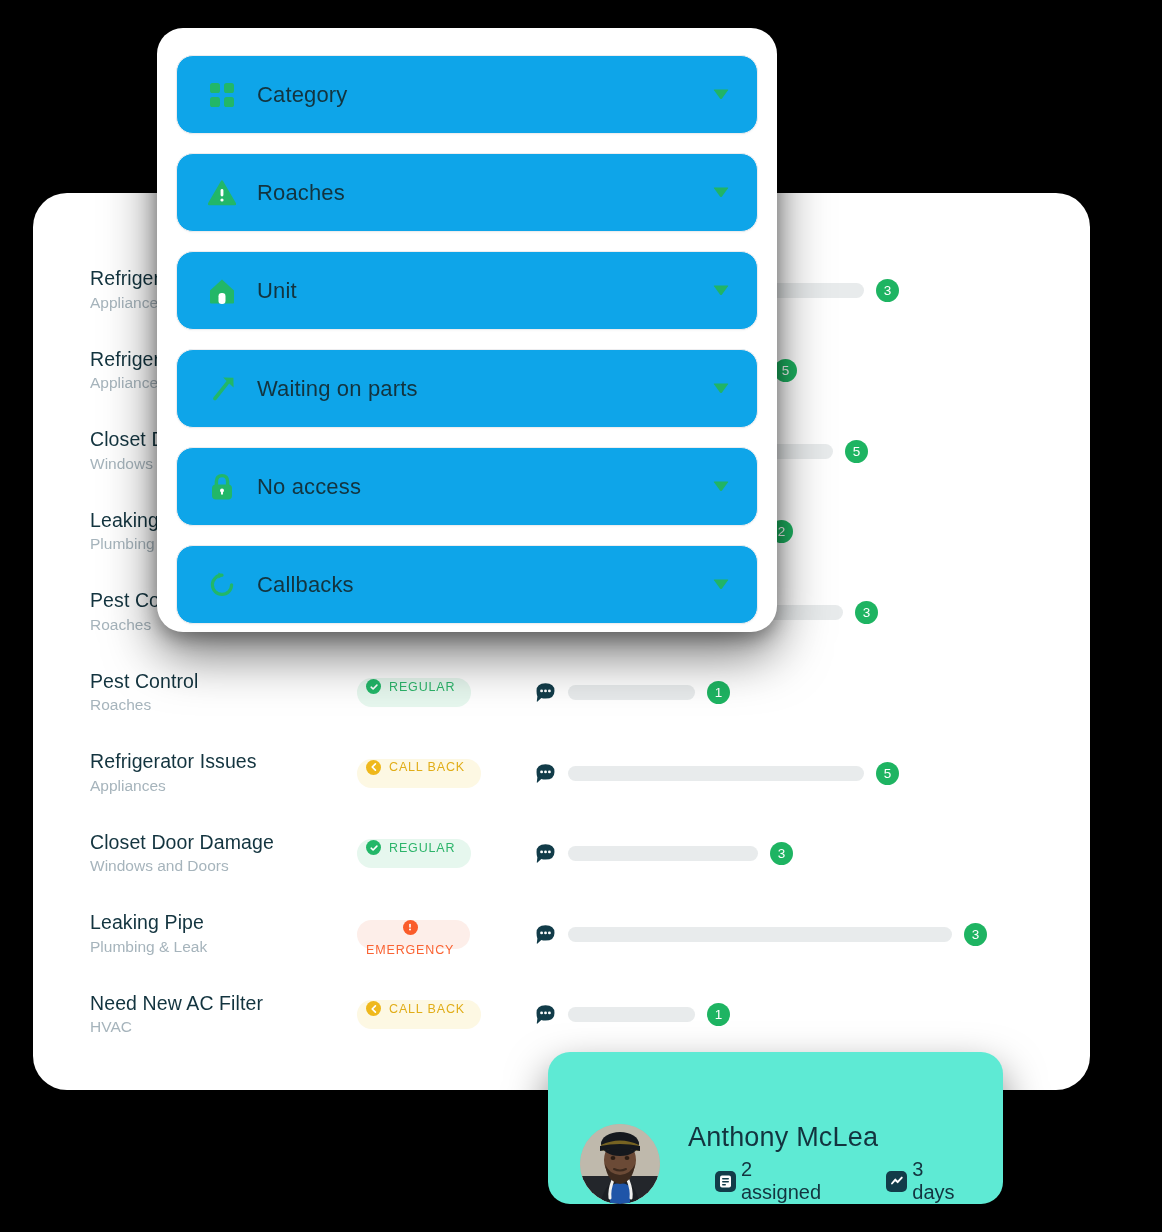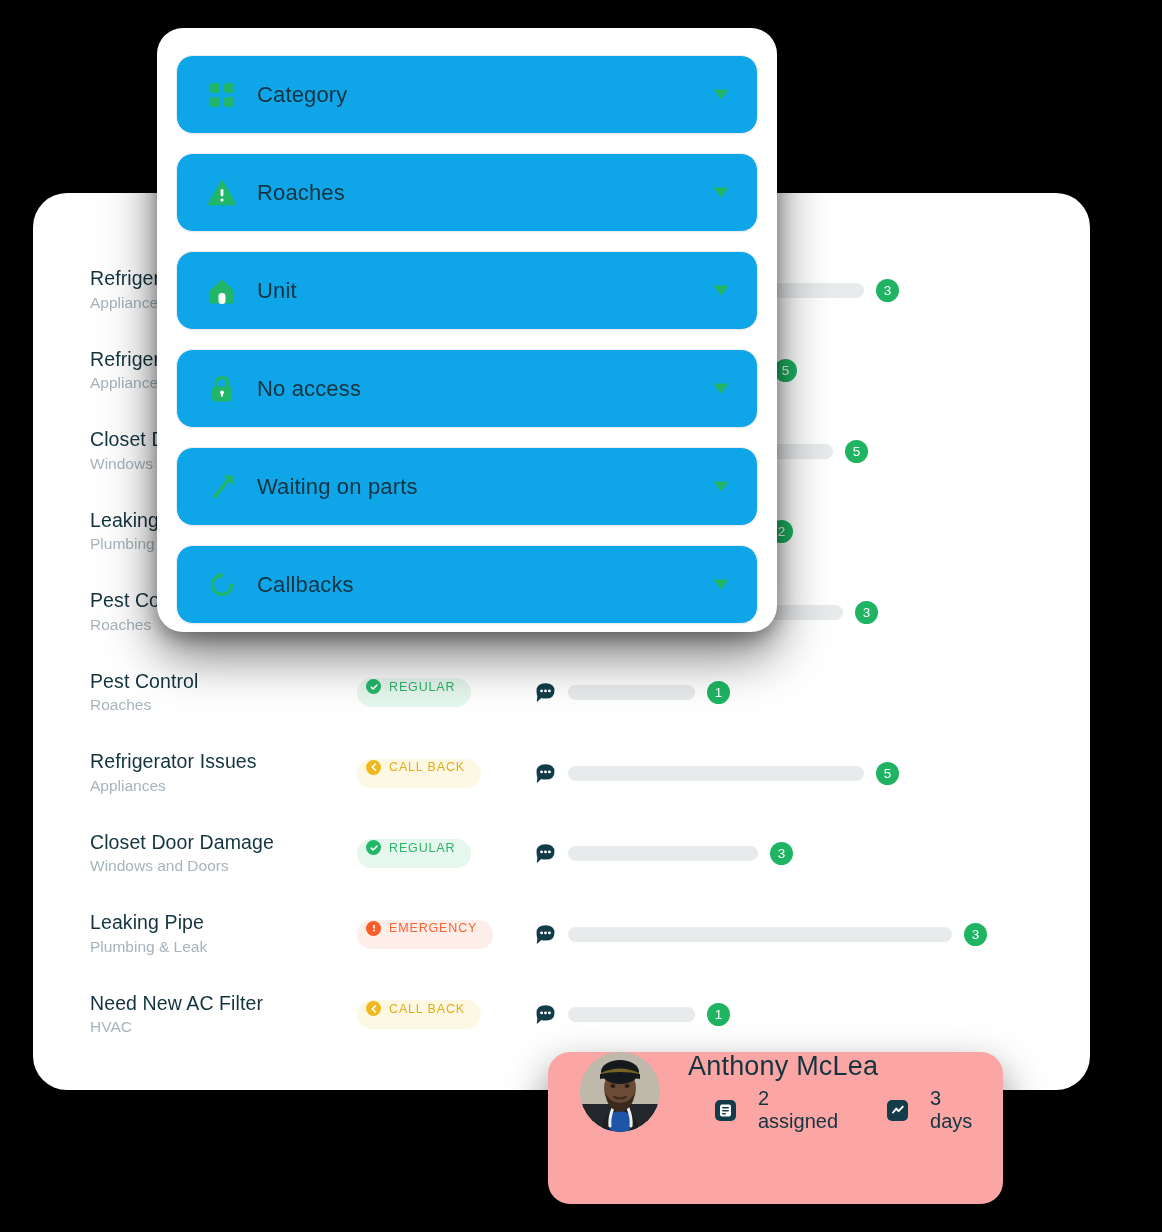--- a/index.html
+++ b/index.html
@@ -103,21 +103,21 @@
     flex: none;
   }
   .pill .pill-ic svg { display: block; }
 
   .pill-regular   { background: #e6f7ee; color: #2cb46a; }
   .pill-regular .pill-ic { background: #22b768; }
 
   .pill-callback  { background: #fdf8e3; color: #e1ad18; }
   .pill-callback .pill-ic { background: #efb81c; }
 
-  .pill-emergency { background: #fdeee9; color: #fa6333; }
+  .pill-emergency { background: #fdeee9; color: #fa6333; flex-direction: column; }
   .pill-emergency .pill-ic { background: #fa5c2a; }
 
   
   .wo-meta {
     display: flex;
     align-items: center;
     gap: 12px;
     flex: 1;
     min-width: 0;
   }
@@ -193,25 +193,25 @@
     width: 20px; height: 20px; flex: none;
   }
 
   
   .person-card {
     position: absolute;
     left: 548px;
     top: 1052px;
     width: 455px;
     height: 152px;
-    background: #fca5a5;
+    background: #5eead4;
     border-radius: 22px;
     box-shadow: 0 18px 40px rgba(0,0,0,0.5);
     display: flex;
-    align-items: flex-start;
+    align-items: flex-end;
     padding: 0 32px;
     gap: 28px;
   }
 
   .avatar {
     width: 80px;
     height: 80px;
     border-radius: 50%;
     flex: none;
     overflow: hidden;
@@ -231,21 +231,21 @@
 
   .person-stats {
     display: flex;
     align-items: center;
     gap: 22px;
   }
 
   .stat {
     display: inline-flex;
     align-items: center;
-    gap: 22px;
+    gap: 5px;
     font-size: 20px;
     color: #13343f;
     padding-left: 27px;
   }
 
   .stat-ic {
     width: 21px; height: 21px;
     border-radius: 5px;
     background: #123c49;
     display: inline-flex;
@@ -583,39 +583,39 @@
               <rect x="9.5" y="15" width="7" height="11" rx="3.2" fill="#fff"></rect>
             </svg>
           </span>
           <span class="filter-label">Unit</span>
           <span><svg class="caret" viewBox="0 0 20 20">
               <path d="M3.4 6.4 L16.6 6.4 Q17.6 6.4 17 7.3 L11 15.4 Q10 16.7 9 15.4 L3 7.3 Q2.4 6.4 3.4 6.4 Z" fill="#21b465"></path>
             </svg></span>
         </div>
         <div class="filter-row">
           <span class="filter-ic">
+            <svg width="28" height="28" viewBox="0 0 28 28">
+              <path d="M15.2 2.4 L25.4 2.8 L25.6 12.6 L21.2 8.4 L8.6 24.6 Q7.4 26 5.9 25 Q4.3 23.9 5.4 22.4 L18.6 6.1 Z" fill="#22b768"></path>
+            </svg>
+          </span>
+          <span class="filter-label">Waiting on parts</span>
+          <span><svg class="caret" viewBox="0 0 20 20">
+              <path d="M3.4 6.4 L16.6 6.4 Q17.6 6.4 17 7.3 L11 15.4 Q10 16.7 9 15.4 L3 7.3 Q2.4 6.4 3.4 6.4 Z" fill="#21b465"></path>
+            </svg></span>
+        </div>
+        <div class="filter-row">
+          <span class="filter-ic">
             <svg width="24" height="28" viewBox="0 0 24 28">
               <path d="M6.4 12 L6.4 8.6 Q6.4 2.6 12 2.6 Q17.6 2.6 17.6 8.6 L17.6 12" stroke="#22b768" stroke-width="3.4" fill="none" stroke-linecap="round"></path>
               <rect x="2" y="11.4" width="20" height="15" rx="4" fill="#22b768"></rect>
               <circle cx="12" cy="17.6" r="2" fill="#fff"></circle>
               <rect x="11" y="17.4" width="2" height="4.4" rx="1" fill="#fff"></rect>
             </svg>
           </span>
           <span class="filter-label">No access</span>
-          <span><svg class="caret" viewBox="0 0 20 20">
-              <path d="M3.4 6.4 L16.6 6.4 Q17.6 6.4 17 7.3 L11 15.4 Q10 16.7 9 15.4 L3 7.3 Q2.4 6.4 3.4 6.4 Z" fill="#21b465"></path>
-            </svg></span>
-        </div>
-        <div class="filter-row">
-          <span class="filter-ic">
-            <svg width="28" height="28" viewBox="0 0 28 28">
-              <path d="M15.2 2.4 L25.4 2.8 L25.6 12.6 L21.2 8.4 L8.6 24.6 Q7.4 26 5.9 25 Q4.3 23.9 5.4 22.4 L18.6 6.1 Z" fill="#22b768"></path>
-            </svg>
-          </span>
-          <span class="filter-label">Waiting on parts</span>
           <span><svg class="caret" viewBox="0 0 20 20">
               <path d="M3.4 6.4 L16.6 6.4 Q17.6 6.4 17 7.3 L11 15.4 Q10 16.7 9 15.4 L3 7.3 Q2.4 6.4 3.4 6.4 Z" fill="#21b465"></path>
             </svg></span>
         </div>
         <div class="filter-row">
           <span class="filter-ic">
             <svg width="26" height="28" viewBox="0 0 26 28">
               <path d="M13 4.2 A9.6 9.6 0 1 0 22.6 13.8" stroke="#22b768" stroke-width="3.2" fill="none" stroke-linecap="round"></path>
               <path d="M9.4 1.4 L14.4 4.4 L9.4 7.6 Z" fill="#22b768"></path>
             </svg>

